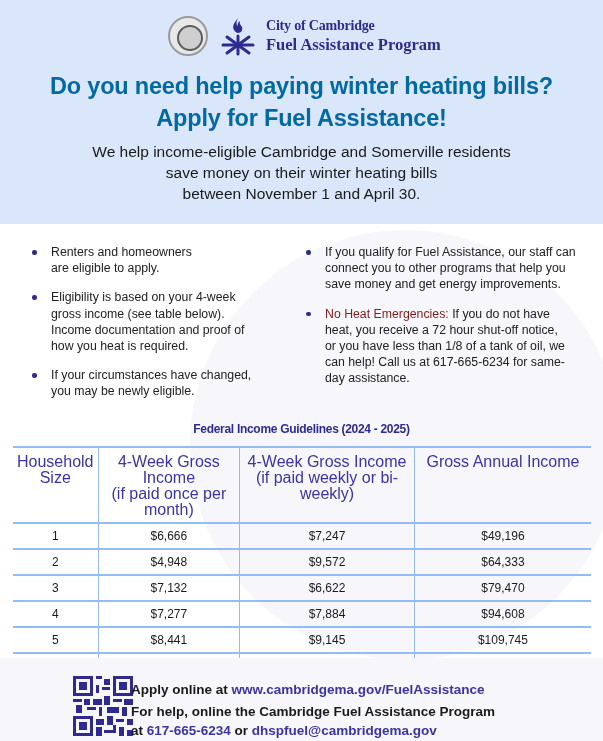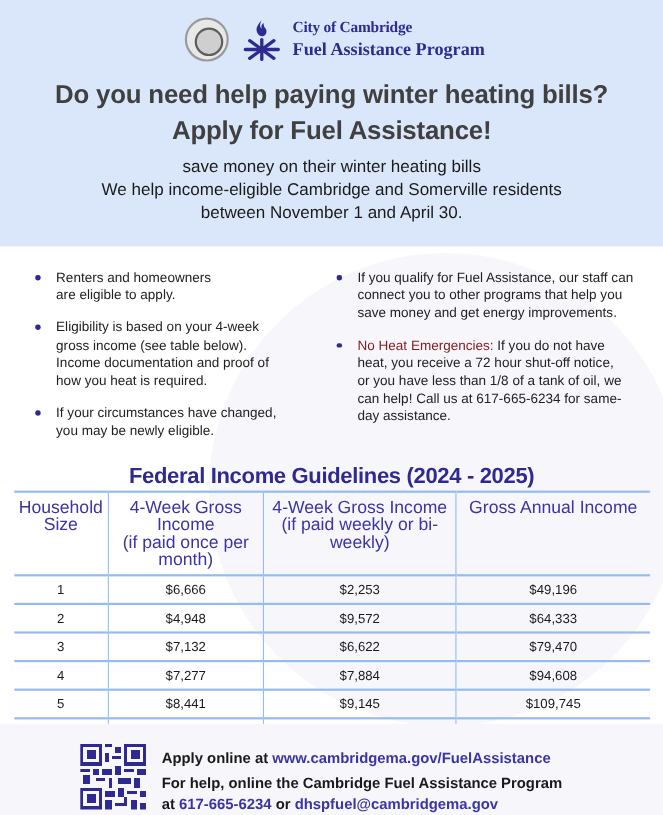--- a/index.html
+++ b/index.html
@@ -8,42 +8,42 @@
 
   .header { position: absolute; left: 0; top: 0; width: 603px; height: 224px; background: #dae7fb; }
   .brand { position: absolute; left: 168px; top: 13px; height: 46px; display: flex; align-items: center; font-family: Liberation Serif, serif; }
   .seal { width: 40px; height: 40px; border-radius: 50%; background: #e8e8e8; border: 2px solid #9a9a9a; position: relative; }
   .seal::after { content: ""; position: absolute; left: 7px; top: 7px; width: 22px; height: 22px; border-radius: 50%; border: 2px solid #5e5e5e; background: #cfcfcf; }
   .flame { margin-left: 10px; width: 40px; height: 40px; }
   .brand-text { margin-left: 8px; color: #2e2a8f; line-height: 1.1; }
   .brand-city { font-size: 14px; font-weight: bold; letter-spacing: -0.2px; }
   .brand-prog { font-size: 16.5px; font-weight: bold; margin-top: 2px; }
 
-  .headline { position: absolute; left: 0; top: 70px; width: 603px; text-align: center; color: #404040; font-weight: bold; font-size: 23.5px; line-height: 32px; letter-spacing: -0.2px; }
+  .headline { position: absolute; left: 0; top: 70px; width: 603px; text-align: center; color: #0369a1; font-weight: bold; font-size: 23.5px; line-height: 32px; letter-spacing: -0.2px; }
   .intro { position: absolute; left: 0; top: 141px; width: 603px; text-align: center; color: #1a1a1a; font-size: 15.5px; line-height: 21px; }
 
   .watermark { position: absolute; left: 190px; top: 230px; width: 430px; height: 430px; border-radius: 50%; background: #f6f6fb; opacity: 0.9; }
 
   .bullets { position: absolute; top: 244px; font-size: 12.3px; line-height: 16.2px; color: #222; }
   .bullets.left { left: 32px; width: 250px; }
   .bullets.right { left: 306px; width: 285px; }
   .bullet { position: relative; padding-left: 19px; margin-bottom: 13px; }
   .bullet .dot { position: absolute; left: 0; top: 6px; width: 4.5px; height: 4.5px; border-radius: 50%; background: #2e2a8f; }
   .emph { color: #7f1d1d; font-weight: normal; }
 
-  .table-title { position: absolute; left: 0; top: 422px; width: 603px; text-align: center; color: #2e2a8f; font-weight: bold; font-size: 20px; letter-spacing: -0.3px; }
+  .table-title { position: absolute; left: 0; top: 422px; width: 603px; text-align: center; color: #2e2a8f; font-weight: bold; font-size: 12px; letter-spacing: -0.3px; }
   table.guide { position: absolute; left: 13px; top: 446px; width: 578px; border-collapse: collapse; font-size: 12px; }
   table.guide th { color: #3a34a4; font-weight: normal; font-size: 16px; line-height: 16px; padding: 6px 4px 4px; height: 44px; vertical-align: top; border-top: 2px solid #95bcf2; border-bottom: 2px solid #95bcf2; }
   table.guide td { text-align: center; height: 26px; border-bottom: 2px solid #95bcf2; color: #1a1a1a; }
   table.guide th + th, table.guide td + td { border-left: 1.5px solid #95bcf2; }
   .c1 { width: 84px; } .c2 { width: 142px; } .c3 { width: 175px; } .c4 { width: 177px; }
 
   .footer { position: absolute; left: 0; top: 658px; width: 603px; height: 83px; background: #f6f6fb; }
   .qr { position: absolute; left: 73px; top: 676px; width: 60px; height: 60px; }
-  .foot-text { position: absolute; left: 147px; top: 680px; font-size: 13.5px; font-weight: bold; color: #1a1a1a; line-height: 19px; }
+  .foot-text { position: absolute; left: 131px; top: 680px; font-size: 13.5px; font-weight: bold; color: #1a1a1a; line-height: 19px; }
   .foot-text .link { color: #3a34a4; }
   .foot-line { margin-bottom: 3px; }
 </style>
 </head>
 <body>
 
 <div class="header">
   <div class="brand">
     <div class="seal"></div>
     <svg class="flame" viewBox="0 0 40 40">
@@ -58,22 +58,22 @@
     <div class="brand-text">
       <div class="brand-city">City of Cambridge</div>
       <div class="brand-prog">Fuel Assistance Program</div>
     </div>
   </div>
   <div class="headline">
     <div>Do you need help paying winter heating bills?</div>
     <div>Apply for Fuel Assistance!</div>
   </div>
   <div class="intro">
+    <div>We help income-eligible Cambridge and Somerville residents</div>
     <div>save money on their winter heating bills</div>
-    <div>We help income-eligible Cambridge and Somerville residents</div>
     <div>between November 1 and April 30.</div>
   </div>
 </div>
 
 <div class="watermark"></div>
 
 <div class="bullets left">
   <div class="bullet" style="width:170px">
     <span class="dot"></span>
     <span>Renters and homeowners are eligible to apply.</span>
@@ -118,21 +118,21 @@
       <th class="c4">
           <div>Gross Annual Income</div>
           <div></div>
         </th>
     </tr>
   </thead>
   <tbody>
     <tr>
         <td>1</td>
         <td>$6,666</td>
-        <td>$2,253</td>
+        <td>$7,247</td>
         <td>$49,196</td>
       </tr>
     <tr>
         <td>2</td>
         <td>$4,948</td>
         <td>$9,572</td>
         <td>$64,333</td>
       </tr>
     <tr>
         <td>3</td>

